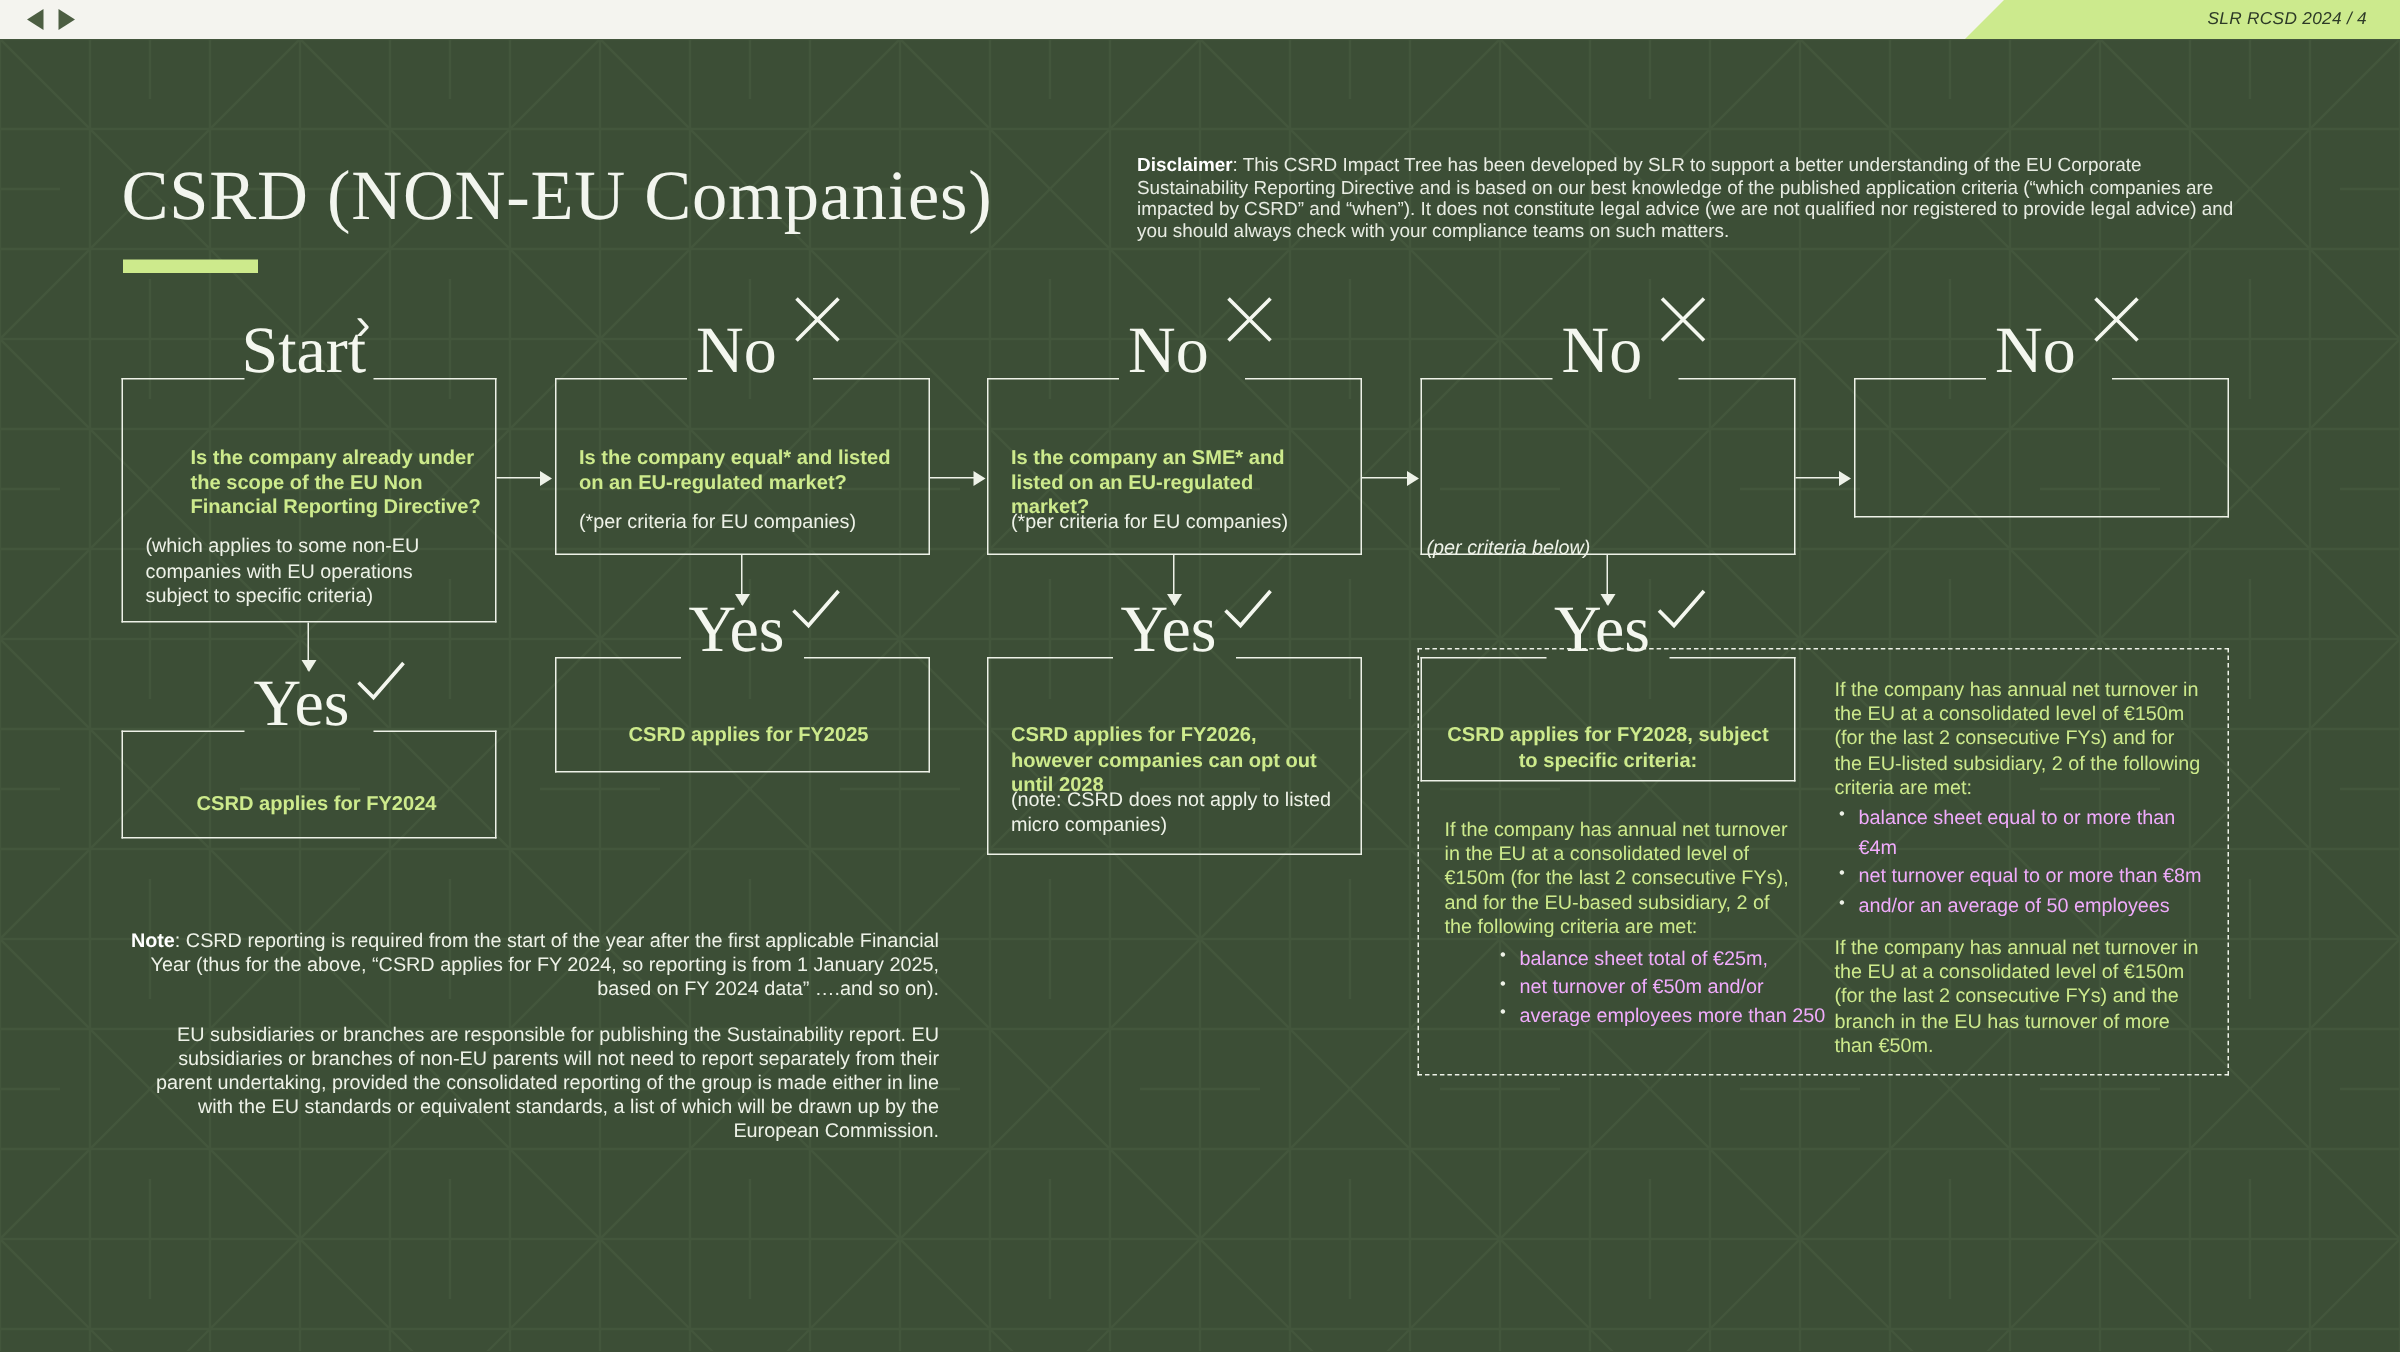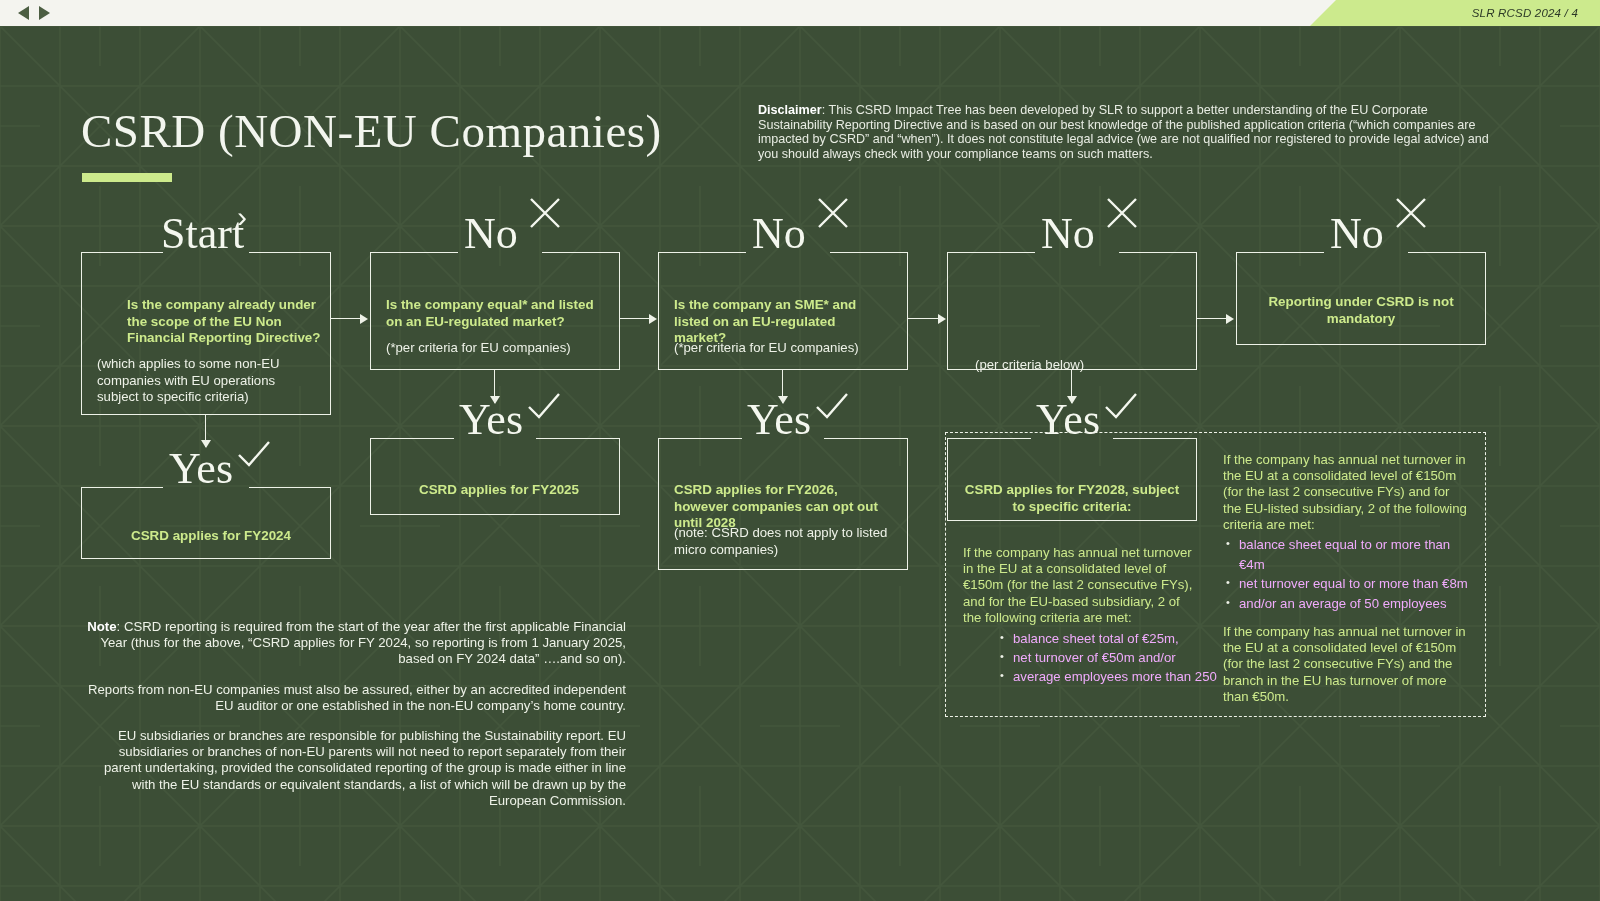--- a/index.html
+++ b/index.html
@@ -268,21 +268,21 @@
 <div class="fbox" style="left:947px;top:252px;width:250px;height:118px;">
   <div class="edge e-top-l" style="width:88px;"></div>
   <div class="edge e-top-r" style="width:78px;"></div>
   <div class="edge e-left"></div>
   <div class="edge e-right"></div>
   <div class="edge e-bottom"></div>
   <div class="box-label" style="left:94px;">No</div>
   <svg class="mark" style="left:158px;top:-56px;width:34px;height:34px;" viewBox="0 0 34 34">
       <path d="M3 3 L31 31 M31 3 L3 31" fill="none" stroke="#f4f7ef" stroke-width="2.4"></path>
     </svg>
-  <div class="q-sub" style="left:28px;top:105px;width:220px;">(per criteria below)</div>
+  <div class="q-sub" style="left:4px;top:105px;width:220px;font-style:italic;">(per criteria below)</div>
 </div>
 
 <div class="fbox" style="left:947px;top:438px;width:250px;height:83px;">
   <div class="edge e-top-l" style="width:84px;"></div>
   <div class="edge e-top-r" style="width:84px;"></div>
   <div class="edge e-left"></div>
   <div class="edge e-right"></div>
   <div class="edge e-bottom"></div>
   <div class="box-label" style="left:89px;">Yes</div>
   <svg class="mark" style="left:155px;top:-47px;width:38px;height:34px;" viewBox="0 0 38 34">
@@ -294,21 +294,20 @@
 <div class="fbox" style="left:1236px;top:252px;width:250px;height:93px;">
   <div class="edge e-top-l" style="width:88px;"></div>
   <div class="edge e-top-r" style="width:78px;"></div>
   <div class="edge e-left"></div>
   <div class="edge e-right"></div>
   <div class="edge e-bottom"></div>
   <div class="box-label" style="left:94px;">No</div>
   <svg class="mark" style="left:158px;top:-56px;width:34px;height:34px;" viewBox="0 0 34 34">
       <path d="M3 3 L31 31 M31 3 L3 31" fill="none" stroke="#f4f7ef" stroke-width="2.4"></path>
     </svg>
-  <div class="res-title" style="left:14px;top:42px;width:222px;text-align:center;">Reporting under CSRD is not mandatory</div>
 </div>
 
 <div id="criteria-panel"></div>
 
 <div class="crit-text" style="left:963px;top:545px;width:232px;">If the company has annual net turnover in the EU at a consolidated level of €150m (for the last 2 consecutive FYs), and for the EU-based subsidiary, 2 of the following criteria are met:</div>
 <ul class="crit-list" style="left:999px;top:629px;width:230px;">
   <li>balance sheet total of €25m,</li>
   <li>net turnover of €50m and/or</li>
   <li>average employees more than 250</li>
 </ul>
@@ -316,15 +315,14 @@
 <div class="crit-text" style="left:1223px;top:452px;width:247px;">If the company has annual net turnover in the EU at a consolidated level of €150m (for the last 2 consecutive FYs) and for the EU-listed subsidiary, 2 of the following criteria are met:</div>
 <ul class="crit-list spaced" style="left:1225px;top:535px;width:250px;">
   <li style="line-height:19.5px;">balance sheet equal to or more than €4m</li>
   <li style="margin-top:0px;">net turnover equal to or more than €8m</li>
   <li>and/or an average of 50 employees</li>
 </ul>
 <div class="crit-text" style="left:1223px;top:624px;width:246px;">If the company has annual net turnover in the EU at a consolidated level of €150m (for the last 2 consecutive FYs) and the branch in the EU has turnover of more than €50m.</div>
 
 <div id="notes">
   <p><b>Note</b><span>: CSRD reporting is required from the start of the year after the first applicable Financial Year (thus for the above, “CSRD applies for FY 2024, so reporting is from 1 January 2025, based on FY 2024 data” ….and so on).</span></p>
-  <p>Reports from non-EU companies must also be assured, either by an accredited independent EU auditor or one established in the non-EU company’s home country.</p>
   <p>EU subsidiaries or branches are responsible for publishing the Sustainability report. EU subsidiaries or branches of non-EU parents will not need to report separately from their parent undertaking, provided the consolidated reporting of the group is made either in line with the EU standards or equivalent standards, a list of which will be drawn up by  the European Commission.</p>
 </div>
 
 </body></html>

